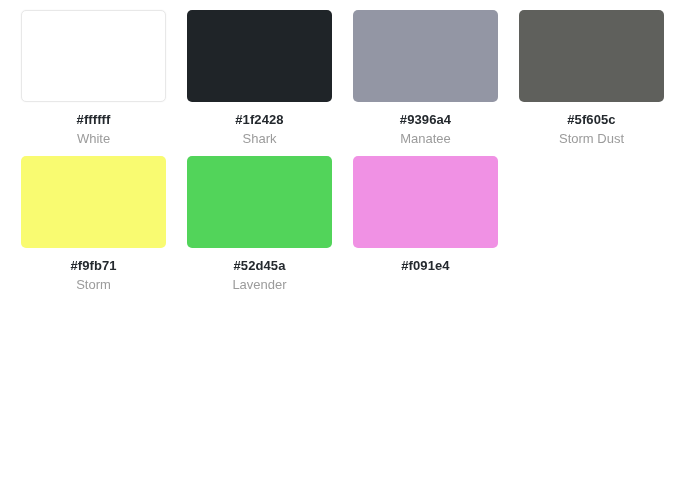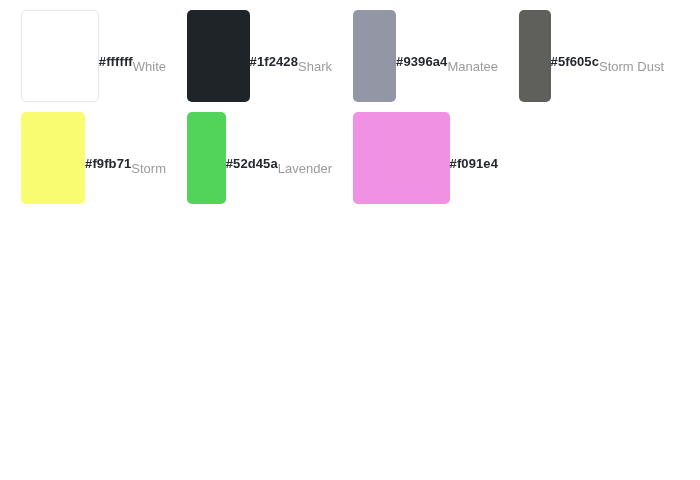--- a/index.html
+++ b/index.html
@@ -20,21 +20,21 @@
     padding: 10px 0 0 21px;
     display: flex;
     flex-wrap: wrap;
     align-content: flex-start;
   }
   .swatch-card {
     width: 145px;
     margin-right: 21px;
     margin-bottom: 10px;
     display: flex;
-    flex-direction: row;
+    flex-direction: column;
     align-items: center;
   }
   .swatch-chip {
     width: 145px;
     height: 92px;
     border-radius: 5px;
     box-sizing: border-box;
   }
   .swatch-chip.has-outline {
     border: 1px solid #e8e8e8;
@@ -44,21 +44,21 @@
     margin-top: 11px;
     font-size: 13px;
     font-weight: bold;
     color: #24292e;
     letter-spacing: 0.1px;
     line-height: 14px;
     text-align: center;
     white-space: nowrap;
   }
   .swatch-name {
-    margin-top: 21px;
+    margin-top: 5px;
     font-size: 13px;
     font-weight: normal;
     color: #9b9b9b;
     line-height: 14px;
     text-align: center;
     white-space: nowrap;
   }
 </style>
 </head>
 <body>

